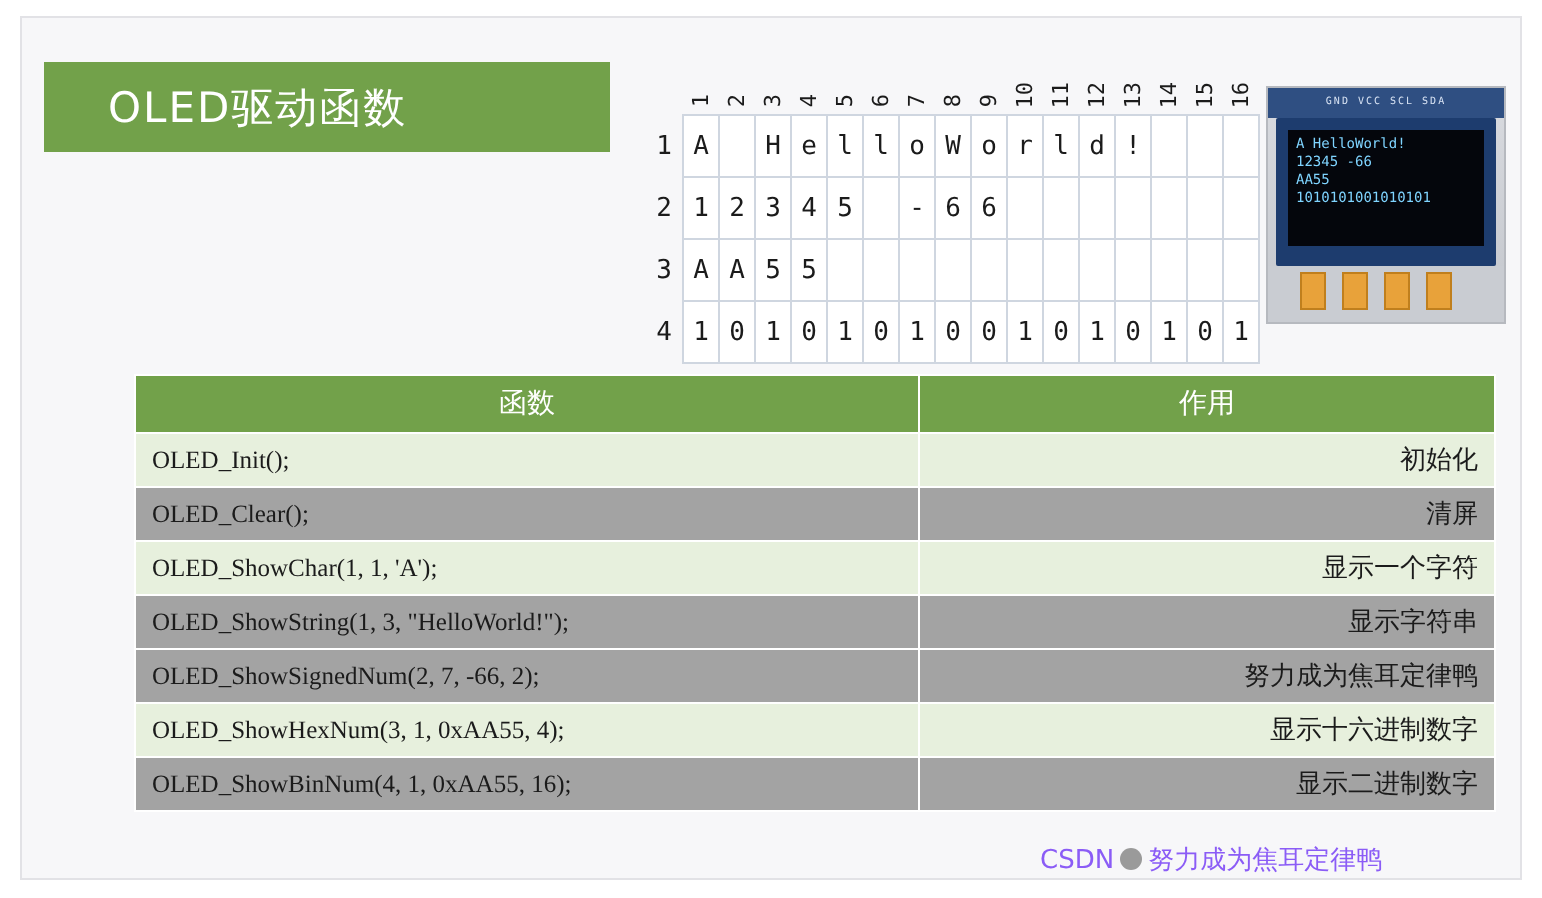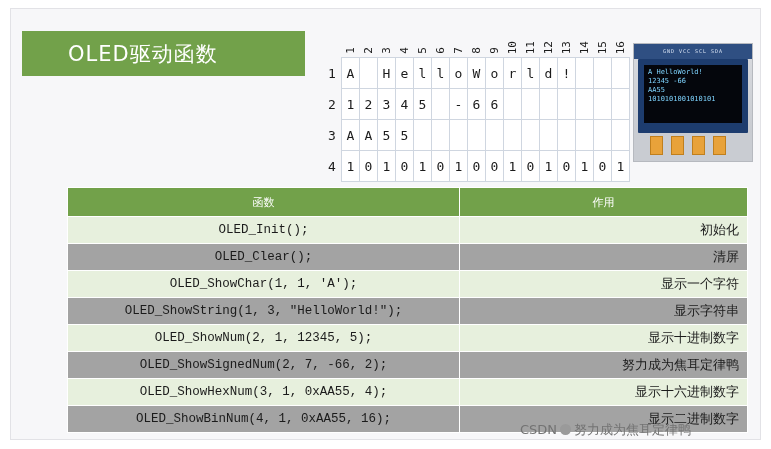--- a/index.html
+++ b/index.html
@@ -29,21 +29,21 @@
     top: 22px;
     width: 283px;
     height: 45px;
     background: #72a14a;
     display: flex;
     align-items: center;
   }
   .title-bar .title-text {
     color: #ffffff;
     font-size: 21px;
-    padding-left: 46px;
+    padding-left: 32px;
     letter-spacing: 1px;
     font-family: "DejaVu Sans", "Liberation Sans", sans-serif;
   }
 
   
   .grid-wrap {
     position: absolute;
     left: 312px;
     top: 22px;
   }
@@ -155,52 +155,51 @@
     width: 680px;
   }
   table.fn {
     border-collapse: collapse;
     width: 680px;
     table-layout: fixed;
   }
   table.fn th {
     background: #72a14a;
     color: #ffffff;
-    font-size: 11px;
+    font-size: 14px;
     font-weight: normal;
     height: 26px;
     border: 1px solid #ffffff;
     font-family: "DejaVu Sans", "Liberation Sans", sans-serif;
   }
   table.fn td {
     height: 26px;
     border: 1px solid #ffffff;
     font-size: 13px;
     padding: 0 8px;
     color: #1b1b1b;
   }
   table.fn td.code {
-    font-family: Liberation Mono, monospace;
+    font-family: Liberation Serif, serif;
     font-size: 12.5px;
-    text-align: center;
   }
   table.fn td.desc {
     font-family: "DejaVu Sans", "Liberation Sans", sans-serif;
     font-size: 13px;
     text-align: right;
   }
   table.fn tr.odd td { background: #e7f0dd; }
   table.fn tr.even td { background: #a3a3a3; }
 
   .watermark {
     position: absolute;
     left: 509px;
     top: 412px;
     font-size: 13px;
-    color: #737373;
+    color: #8b5cf6;
     font-family: "DejaVu Sans", "Liberation Sans", sans-serif;
   }
   .watermark .mark-icon {
     display: inline-block;
     width: 11px;
     height: 11px;
     border-radius: 50%;
     background: #9a9a9a;
     margin: 0 3px -1px 3px;
   }
@@ -358,24 +357,20 @@
         <td class="desc">清屏</td>
       </tr>
       <tr class="odd">
         <td class="code">OLED_ShowChar(1, 1, 'A');</td>
         <td class="desc">显示一个字符</td>
       </tr>
       <tr class="even">
         <td class="code">OLED_ShowString(1, 3, "HelloWorld!");</td>
         <td class="desc">显示字符串</td>
       </tr>
-      <tr class="odd">
-        <td class="code">OLED_ShowNum(2, 1, 12345, 5);</td>
-        <td class="desc">显示十进制数字</td>
-      </tr>
       <tr class="even">
         <td class="code">OLED_ShowSignedNum(2, 7, -66, 2);</td>
         <td class="desc">努力成为焦耳定律鸭</td>
       </tr>
       <tr class="odd">
         <td class="code">OLED_ShowHexNum(3, 1, 0xAA55, 4);</td>
         <td class="desc">显示十六进制数字</td>
       </tr>
       <tr class="even">
         <td class="code">OLED_ShowBinNum(4, 1, 0xAA55, 16);</td>

